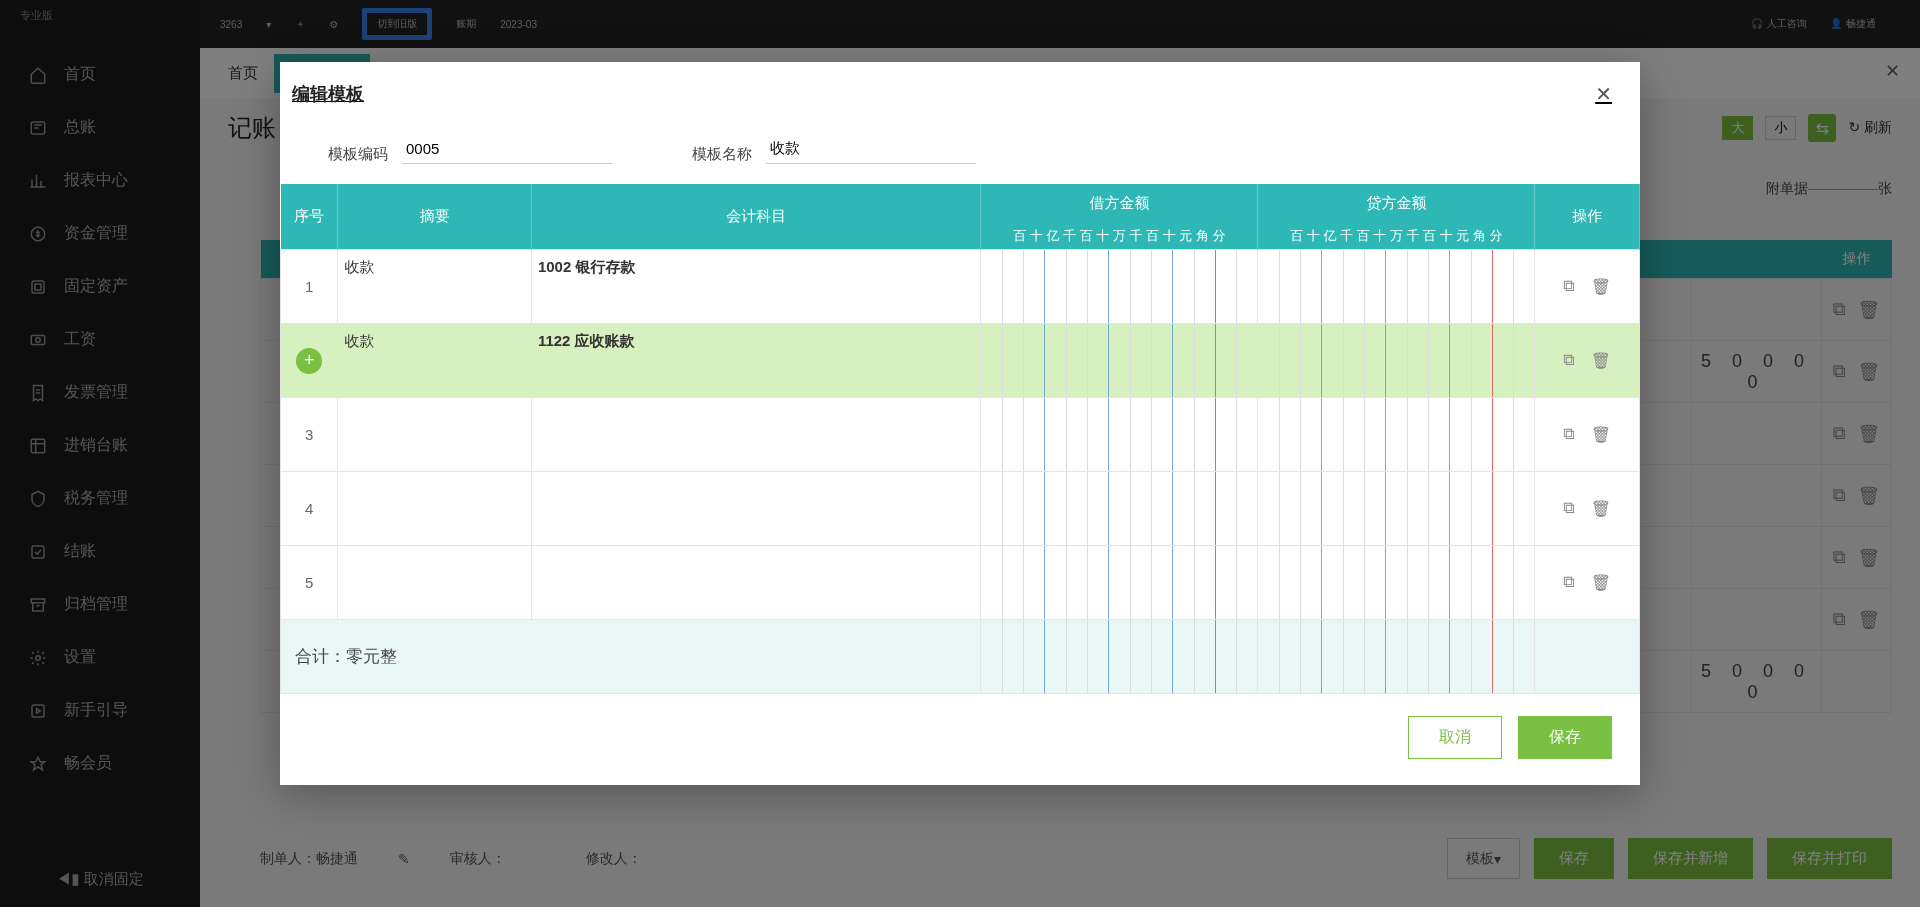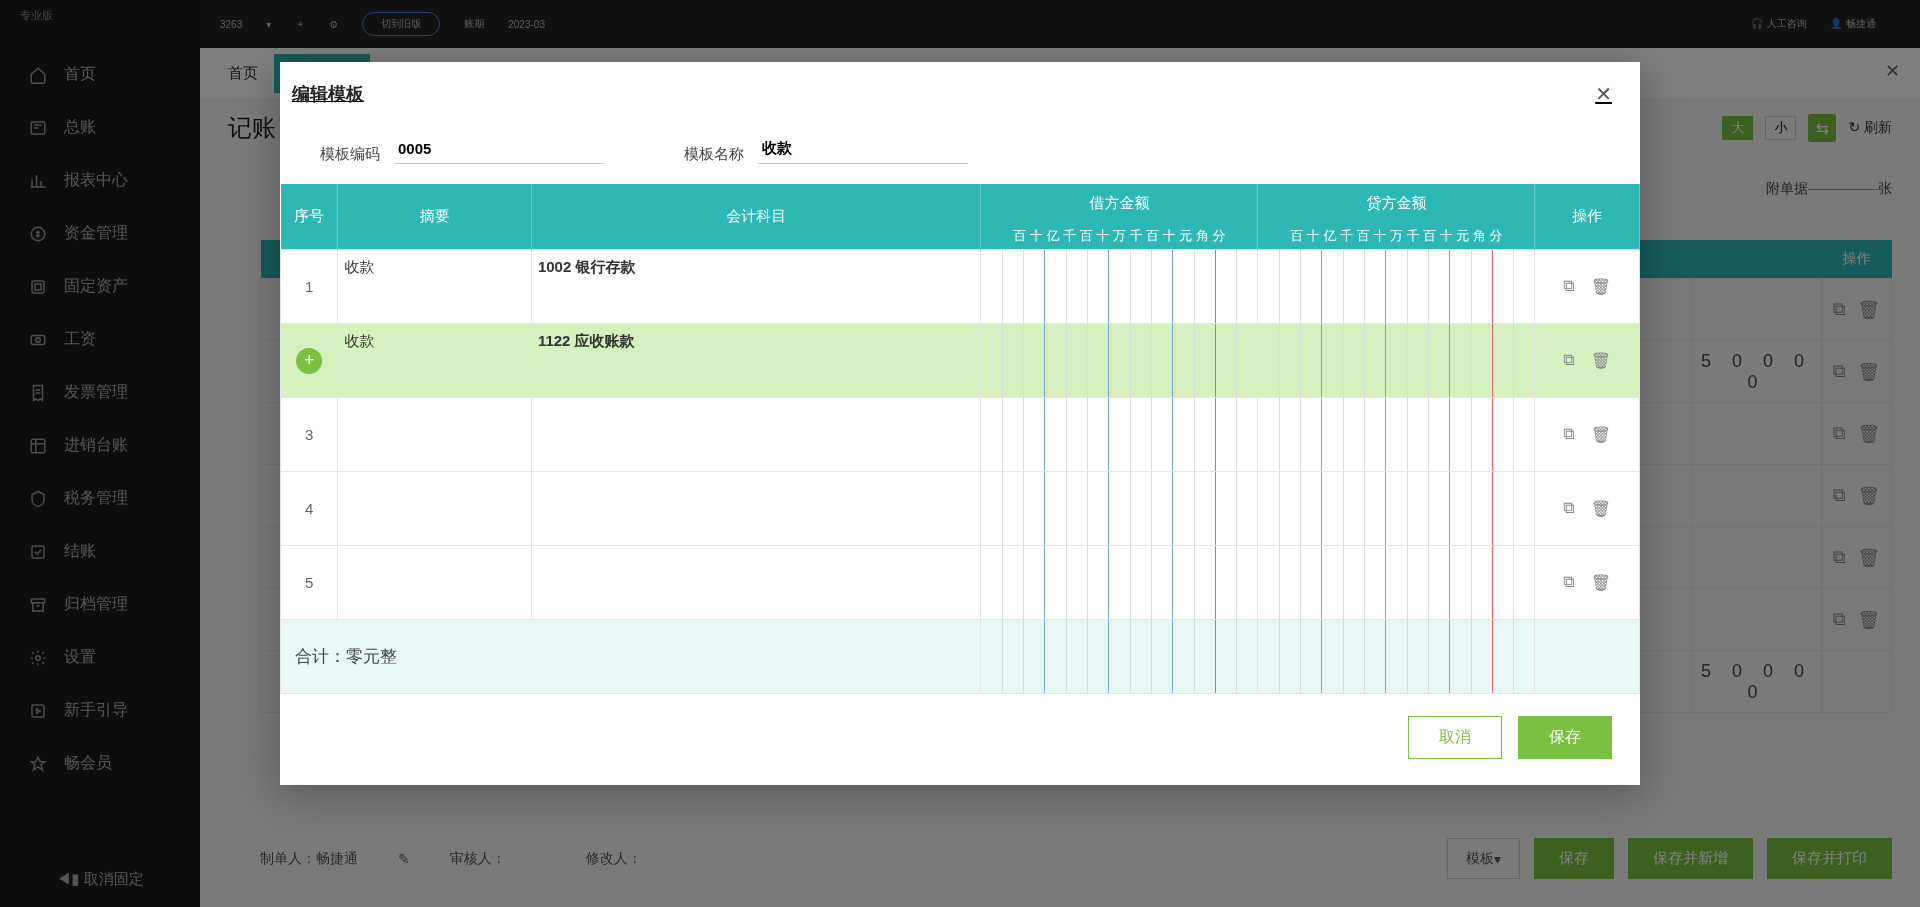--- a/index.html
+++ b/index.html
@@ -48,24 +48,24 @@
 .bottom-bar .right { margin-left:auto; display:flex; gap:14px; }
 .btn { padding:10px 24px; font-size:15px; border:1px solid #ccc; background:#fff; cursor:pointer; }
 .btn.green { background:#7ac043; border-color:#7ac043; color:#fff; }
 .btn-drop { padding:10px 18px; border:1px solid #ccc; display:inline-flex; align-items:center; }
 
 
 .modal { position: absolute; top: 62px; left: 50%; transform: translateX(-50%); width: 1360px; background: #fff; z-index: 200; box-shadow: 0 8px 40px rgba(0,0,0,0.3); }
 .modal-header { display: flex; align-items: center; justify-content: space-between; padding: 20px 28px 16px 12px; text-decoration: underline; }
 .modal-title { font-size: 18px; font-weight: bold; color: #222; }
 .modal-close { font-size: 20px; color: #555; cursor: pointer; }
-.modal-form { display: flex; gap: 80px; padding: 12px 64px 20px 40px; align-items: flex-end; font-size: 15px; color: #333; }
+.modal-form { display: flex; gap: 80px; padding: 12px 64px 20px 40px; align-items: flex-end; font-size: 15px; color: #333; margin-left: 8px; }
 .form-group { display: flex; align-items: flex-end; gap: 14px; }
 .form-group label { color: #444; }
-.form-group .uinput { border: none; border-bottom: 1px solid #ccc; padding: 6px 4px; width: 210px; font-size: 15px; outline: none; font-weight: bold; }
+.form-group .uinput { border: none; border-bottom: 1px solid #ccc; padding: 6px 4px; width: 210px; font-size: 15px; outline: none; }
 
 .modal-table-wrap { padding: 0 0 0 0; }
 table.mtable { width: 100%; border-collapse: collapse; table-layout: fixed; }
 .mtable th { background: #2db7b5; color: #fff; font-weight: normal; padding: 10px 4px; font-size: 15px; border-right: 1px solid rgba(255,255,255,0.25); }
 .mtable th.sub { font-size: 13px; padding: 4px 2px; }
 .mtable td { border: 1px solid #e5e5e5; height: 74px; font-size: 15px; color: #333; vertical-align: top; padding: 8px 6px; position:relative; }
 .mtable td.idx { text-align: center; vertical-align: middle; color: #666; }
 .mtable td.ops { text-align: center; vertical-align: middle; }
 .mtable tr.active td { background: #d7f0c0; }
 .mtable tr.total td { background: #eaf7f7; font-size: 17px; color: #444; vertical-align: middle; }
@@ -219,21 +219,21 @@
     <span>◀▮</span>
     <span>取消固定</span>
   </div>
 </div>
 
 <div class="topbar">
   <span class="seg">3263</span>
   <span class="seg">▾</span>
   <span class="seg">＋</span>
   <span class="seg">⚙</span>
-  <span class="seg" style="border:1px solid #3b82f6; padding:4px 18px; border-radius:14px;">切到旧版</span>
+  <span class="seg" style="border:5px solid #3b82f6; padding:4px 10px; border-radius:2px;">切到旧版</span>
   <span class="seg">账期</span>
   <span class="seg">2023-03</span>
   <span style="margin-left:auto" class="seg">🎧 <span>人工咨询</span></span>
   <span class="seg">👤 <span>畅捷通</span></span>
 </div>
 
 <div class="crumbline">
   <span class="crumb-home">首页</span>
   <span class="crumb-tab">新增凭证</span>
 </div>

